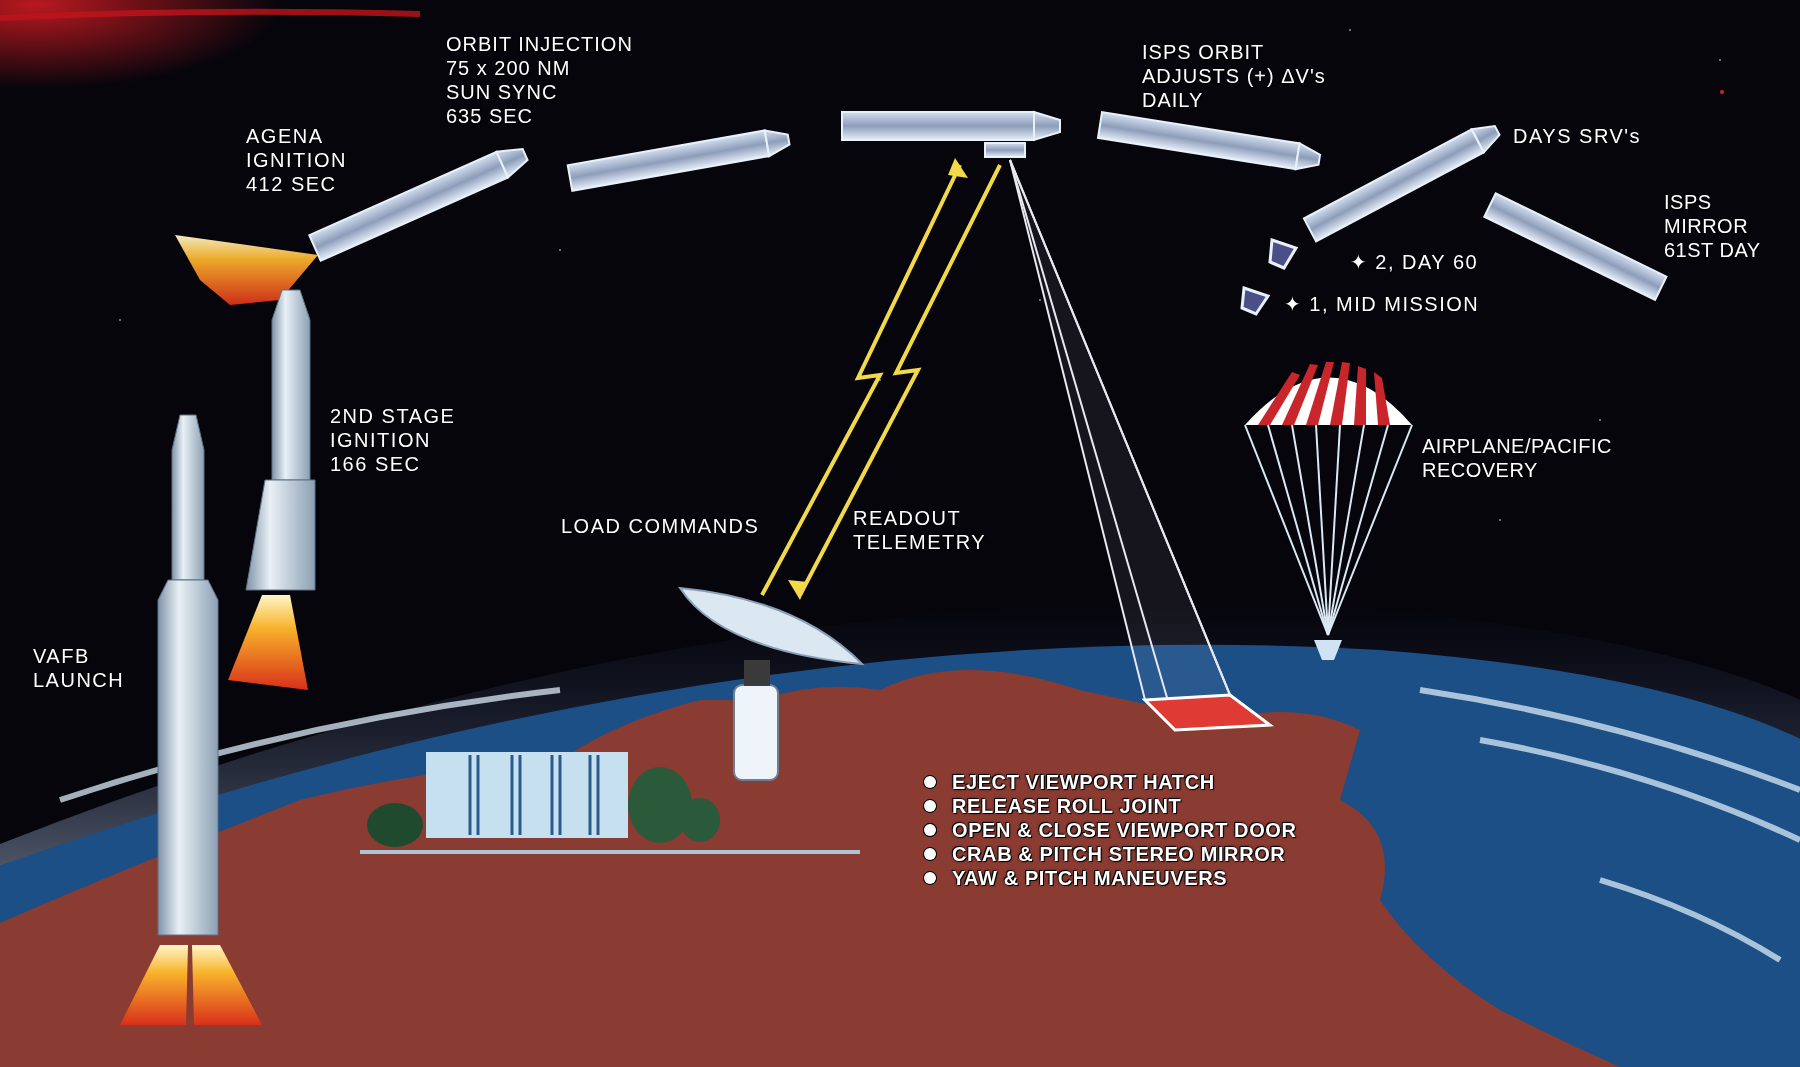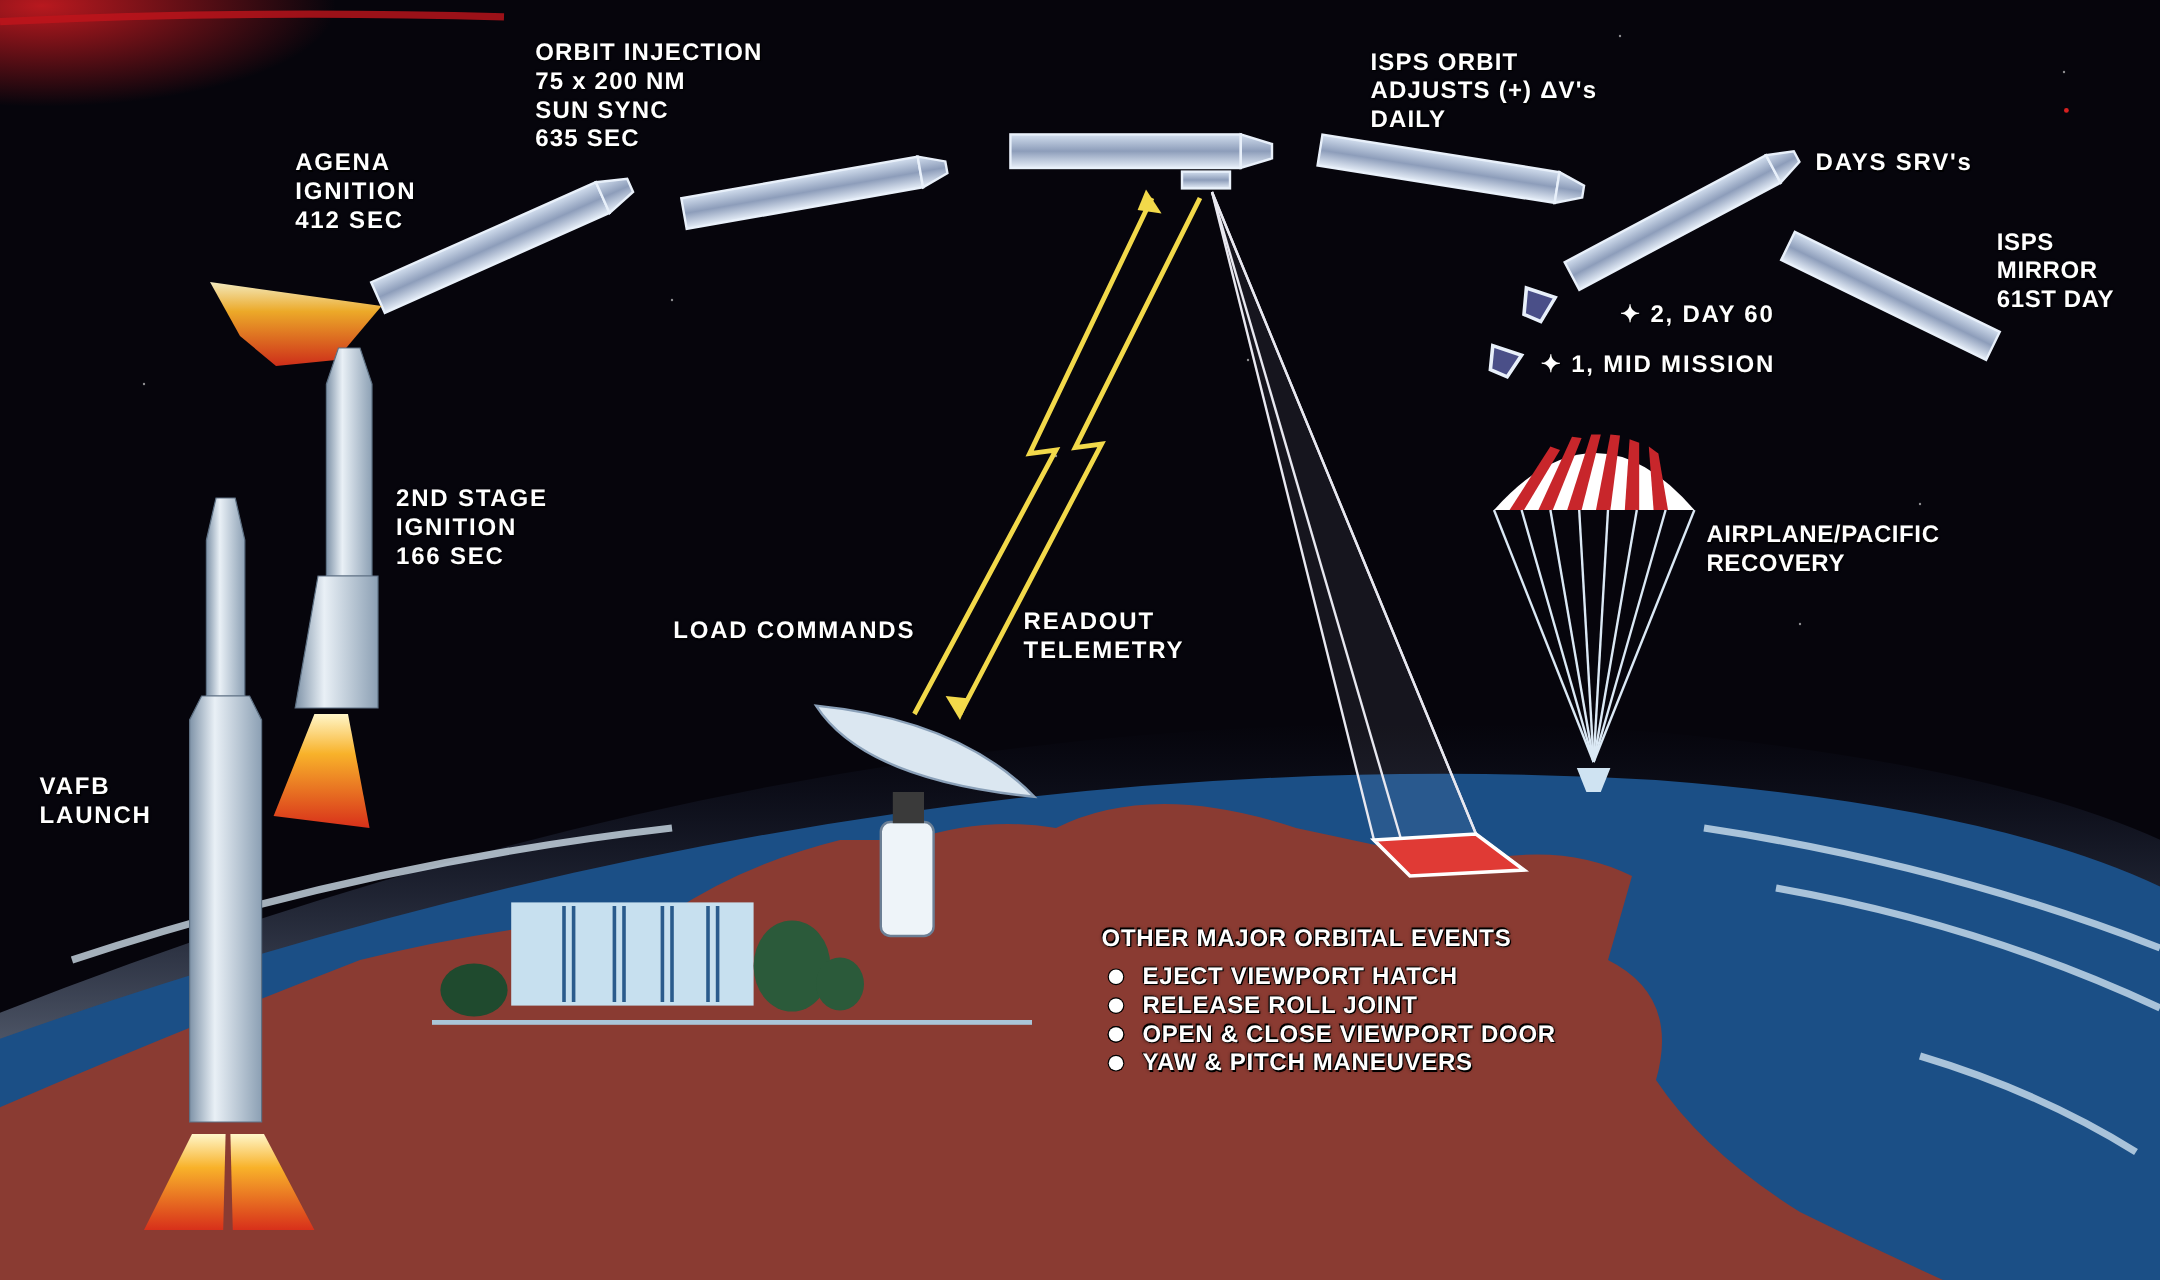--- a/index.html
+++ b/index.html
@@ -1,19 +1,19 @@
 <!DOCTYPE html>
 <html><head>
 <meta charset="utf-8">
 <style>
   html, body { margin:0; padding:0; }
   body { width:1800px; height:1067px; overflow:hidden; background:#05040a; font-family:"Liberation Sans", sans-serif; }
   #stage { position:relative; width:1800px; height:1067px; overflow:hidden; background:#06050c; }
   svg.scene { position:absolute; left:0; top:0; }
-  .lbl { position:absolute; color:#ffffff; font-weight:bold; font-size:20px; line-height:24px; letter-spacing:1.5px; white-space:nowrap; text-shadow:0 0 2px #000, 1px 1px 0 #000; }
+  .lbl { position:absolute; color:#ffffff; font-weight:normal; font-size:20px; line-height:24px; letter-spacing:1.5px; white-space:nowrap; text-shadow:0 0 2px #000, 1px 1px 0 #000; }
   .lbl div { display:block; }
   .events { position:absolute; left:918px; top:770px; color:#fff; font-weight:bold; font-size:20px; line-height:24px; letter-spacing:0.6px; text-shadow:0 0 3px #000, 1px 1px 0 #000, -1px -1px 0 #000; }
   .events .title { margin-bottom:8px; }
   .events ul { list-style:none; margin:0; padding:0; }
   .events li { position:relative; padding-left:34px; }
   .events li .dot { position:absolute; left:6px; top:6px; width:12px; height:12px; border-radius:50%; background:#fff; box-shadow:0 0 0 1px #000; }
 </style>
 </head>
 <body>
 
@@ -233,23 +233,23 @@
   </div>
   <div class="lbl" style="left:561px;top:514px;">
     <div>LOAD COMMANDS</div>
   </div>
   <div class="lbl" style="left:853px;top:506px;">
     <div>READOUT</div>
     <div>TELEMETRY</div>
   </div>
 
   <div class="events">
-    <div class="title">OTHER MAJOR ORBITAL EVENTS</div>
     <ul>
       <li><span class="dot"></span><span>EJECT VIEWPORT HATCH</span></li>
       <li><span class="dot"></span><span>RELEASE ROLL JOINT</span></li>
       <li><span class="dot"></span></li>
       <li><span class="dot"></span><span>OPEN &amp; CLOSE VIEWPORT DOOR</span></li>
+      <li><span class="dot"></span><span>CRAB &amp; PITCH STEREO MIRROR</span></li>
       <li><span class="dot"></span><span>YAW &amp; PITCH MANEUVERS</span></li>
     </ul>
   </div>
 
 </div>
 
 </body></html>

